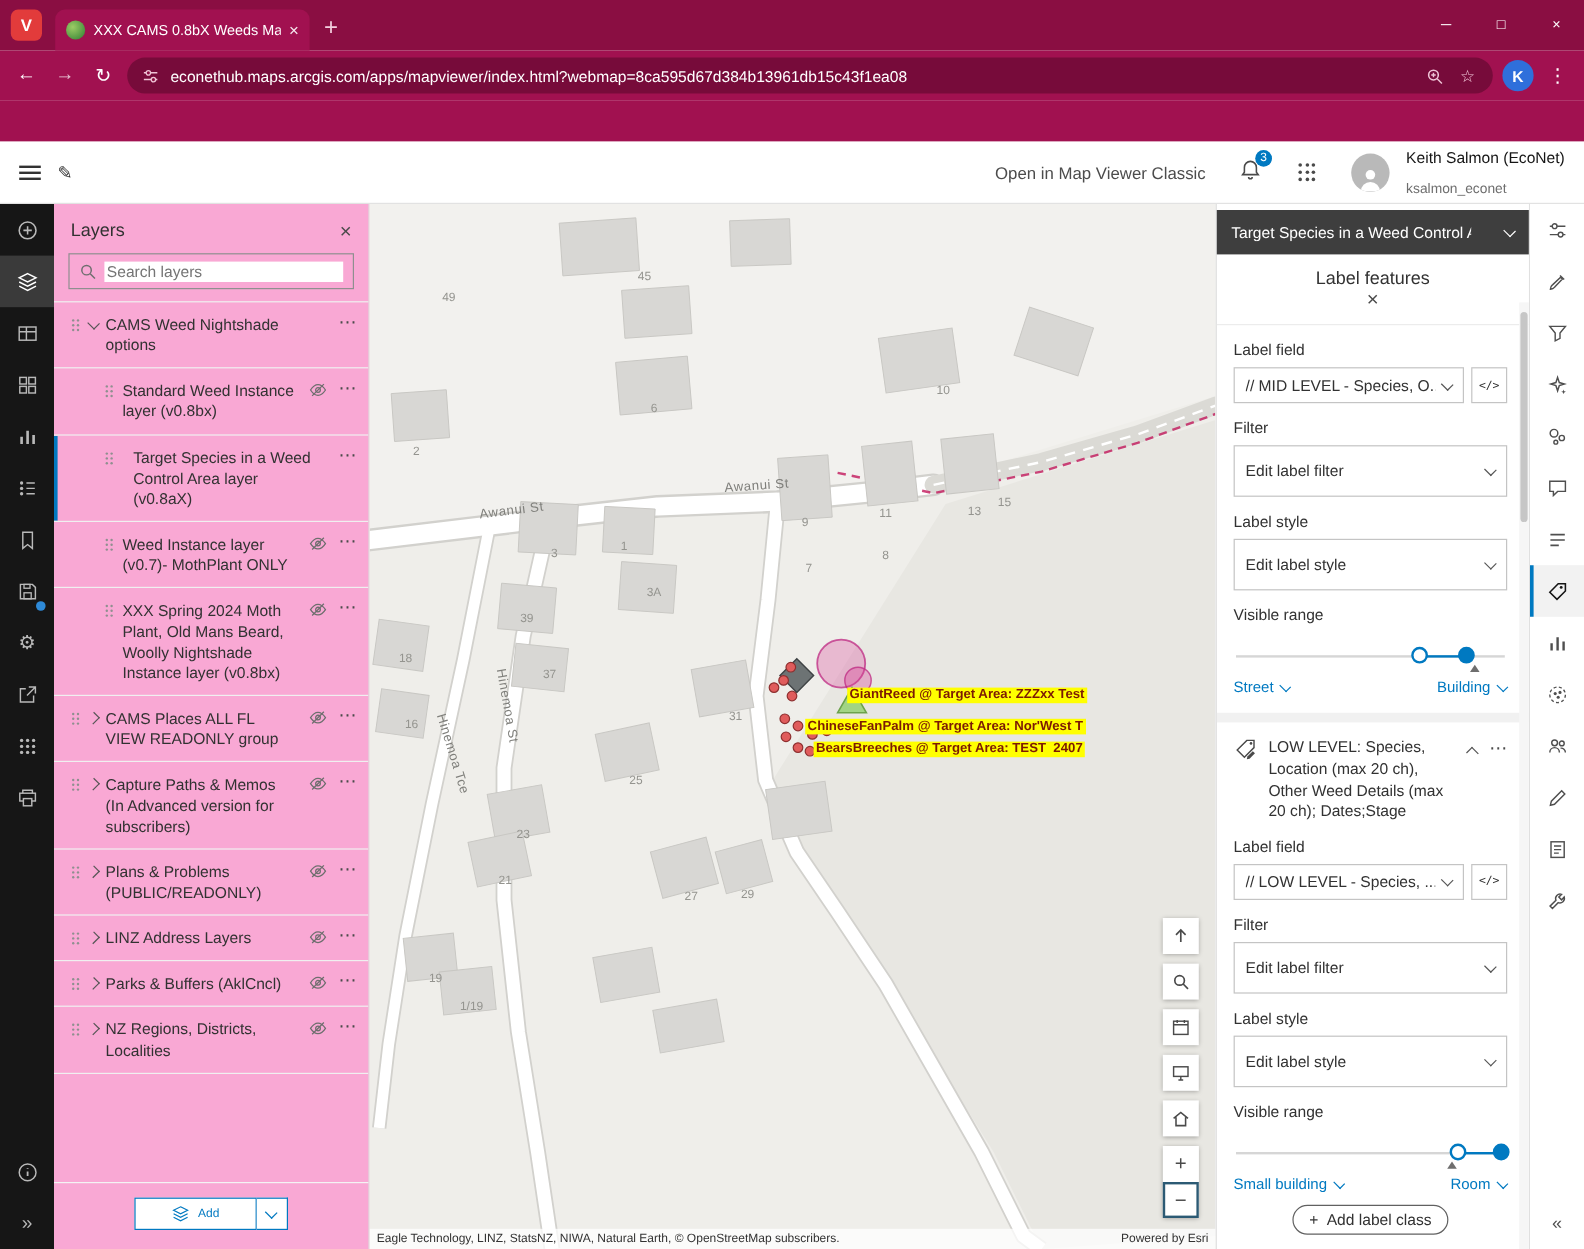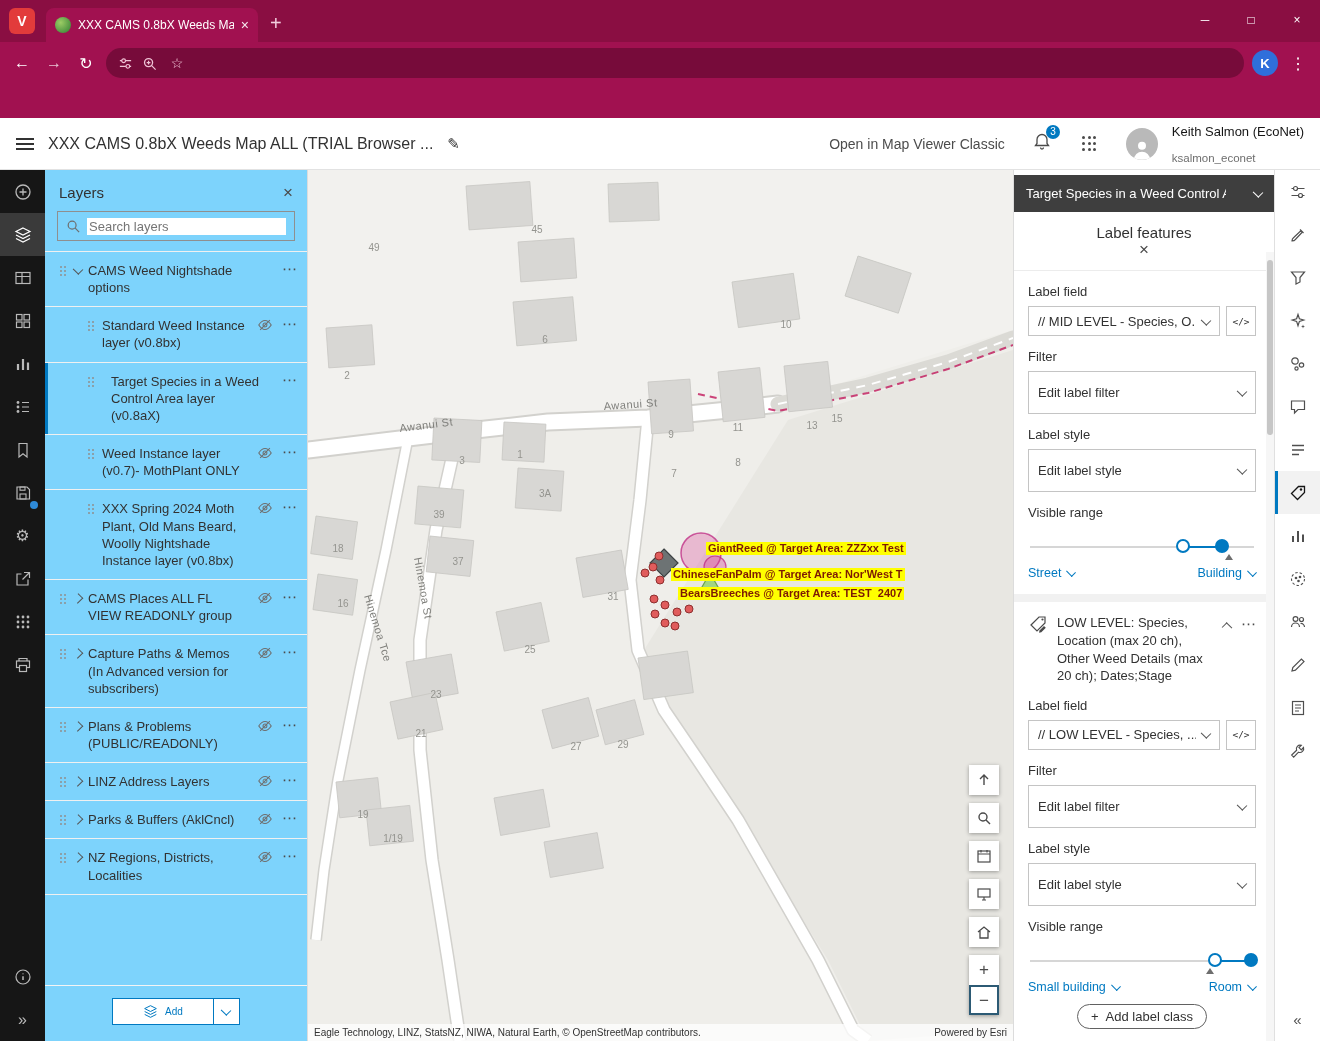--- a/index.html
+++ b/index.html
@@ -55,21 +55,21 @@
   .main { display:flex; height:871px; }
 
   .lrail { width:45px; background:#161616; display:flex; flex-direction:column; }
   .tileL { height:43px; display:flex; align-items:center; justify-content:center; color:#b9b9b9; position:relative; }
   .tileL.active { background:#3a3a3a; color:#fff; }
   .tileL .glyph { font-size:16px; }
   .blue-dot { position:absolute; right:7px; bottom:5px; width:8px; height:8px; border-radius:50%; background:#2e8ad8; }
   .railflex { flex:1; }
 
   
-  .layers { width:263px; background:#7dd3fc; border-right:1px solid #dcdcdc; display:flex; flex-direction:column; }
+  .layers { width:263px; background:#f9a8d4; border-right:1px solid #dcdcdc; display:flex; flex-direction:column; }
   .p-head { display:flex; align-items:center; justify-content:space-between; padding:14px 14px 10px; }
   .p-title { font-size:15px; }
   .x-btn { font-size:17px; color:#4a4a4a; line-height:1; }
   .searchbar { margin:0 12px 10px; border:1px solid #8f8f8f; height:30px; display:flex; align-items:center;
                gap:7px; padding:0 8px; }
   .searchbar input { border:0; outline:0; flex:1; font-size:13px; font-family:inherit; color:#323232; min-width:0; }
   .rows { flex:1; overflow:hidden; border-top:1px solid #f0f0f0; }
   .row { display:flex; align-items:flex-start; gap:6px; padding:10px 10px 10px 14px; border-bottom:1px solid #f0f0f0; }
   .row.child { padding-left:42px; }
   .row.selected { box-shadow:inset 3px 0 0 #0079c1;gap:15px; }
@@ -88,21 +88,21 @@
   .add-main { display:flex; align-items:center; gap:7px; border:1px solid #0079c1; color:#0079c1;
               padding:5px 30px; font-size:10px; background:#fff; }
   .add-caret { border:1px solid #0079c1; border-left:0; width:26px; display:flex; align-items:center;
                justify-content:center; background:#fff; }
   .add-caret .chev { border-color:#0079c1; margin-top:-2px; }
 
   
   .map { position:relative; flex:1; background:#efeeea; overflow:hidden; }
   .map svg.base { position:absolute; left:0; top:0; }
   .feat-label { position:absolute; background:#ffff00; color:#7c1a04; font-size:11px; font-weight:bold;
-                line-height:13px; padding:0 2px; white-space:pre; z-index:3; }
+                line-height:13px; padding:0 2px; white-space:pre; z-index:3;margin-top:31px; }
   .attr { position:absolute; left:0; right:0; bottom:0; height:17px; background:rgba(255,255,255,.75);
           display:flex; align-items:center; justify-content:space-between; padding:0 6px;
           font-size:10px; color:#323232; z-index:4; }
   .mctl { position:absolute; right:14px; top:595px; display:flex; flex-direction:column; gap:8px; z-index:4; }
   .mbtn { width:30px; height:30px; background:#fff; box-shadow:0 1px 4px rgba(0,0,0,.35);
           display:flex; align-items:center; justify-content:center; color:#4a4a4a; font-size:17px; }
   .zoomgrp { box-shadow:0 1px 4px rgba(0,0,0,.35); }
   .zoomgrp .mbtn { box-shadow:none; }
   .zoomgrp .mbtn + .mbtn { border-top:1px solid #e4e4e4; }
   .mbtn.focus { outline:2px solid #2c5a74; outline-offset:-2px; }
@@ -173,40 +173,40 @@
 <div class="toolbar">
   <span class="nav-ic">←</span>
   <span class="nav-ic dim">→</span>
   <span class="nav-ic">↻</span>
   <div class="url-pill">
     <svg width="15" height="15" viewBox="0 0 16 16">
         <path d="M2 5h12M2 11h12" stroke="#efc4d6" stroke-width="1.4" fill="none"></path>
         <circle cx="6" cy="5" r="2" fill="#8a0e42" stroke="#efc4d6" stroke-width="1.2"></circle>
         <circle cx="10.5" cy="11" r="2" fill="#8a0e42" stroke="#efc4d6" stroke-width="1.2"></circle>
       </svg>
+    <span class="url-text">econethub.maps.arcgis.com/apps/mapviewer/index.html?webmap=8ca595d67d384b13961db15c43f1ea08</span>
     <svg width="15" height="15" viewBox="0 0 16 16">
         <circle cx="7" cy="7" r="4.3" fill="none" stroke="#efc4d6" stroke-width="1.4"></circle>
         <path d="M10.3 10.3L14.5 14.5M5 7h4M7 5v4" stroke="#efc4d6" stroke-width="1.3" fill="none"></path>
       </svg>
     <span class="pill-glyph">☆</span>
   </div>
   <div class="profile-badge">
       <span>K</span>
     </div>
   <span class="nav-ic">⋮</span>
 </div>
 <div class="band"></div>
 
 <div class="app-header">
   <span class="burger">
       <i></i>
       <i></i>
       <i></i>
     </span>
-  <span class="doc-title">XXX CAMS 0.8bX Weeds Map ALL (TRIAL Browser ...</span>
   <span class="edit-pencil">✎</span>
   <span class="spacer"></span>
   <span class="classic-link">Open in Map Viewer Classic</span>
   <span class="bell">
     <svg width="18" height="19" viewBox="0 0 18 18">
         <path d="M9 2a5 5 0 00-5 5v4l-1.5 2h13L14 11V7a5 5 0 00-5-5z" fill="none" stroke="#4a4a4a" stroke-width="1.3"></path>
         <path d="M7.5 15a1.5 1.5 0 003 0" fill="none" stroke="#4a4a4a" stroke-width="1.3"></path>
       </svg>
     <span class="badge">3</span>
   </span>
@@ -721,21 +721,21 @@
             <path d="M2 8l6-5 6 5M4 7v7h8V7" fill="none" stroke="#4a4a4a" stroke-width="1.3"></path>
           </svg>
         </div>
       <div class="zoomgrp">
         <div class="mbtn">+</div>
         <div class="mbtn focus">−</div>
       </div>
     </div>
 
     <div class="attr">
-      <span>Eagle Technology, LINZ, StatsNZ, NIWA, Natural Earth, © OpenStreetMap contributors.</span>
+      <span>Eagle Technology, LINZ, StatsNZ, NIWA, Natural Earth, © OpenStreetMap subscribers.</span>
       <span>Powered by Esri</span>
     </div>
   </div>
 
   <aside class="lpanel">
     <div class="sel-bar">
       <span class="txt">Target Species in a Weed Control A...</span>
       <span class="chev down"></span>
     </div>
     <div class="lp-head">

